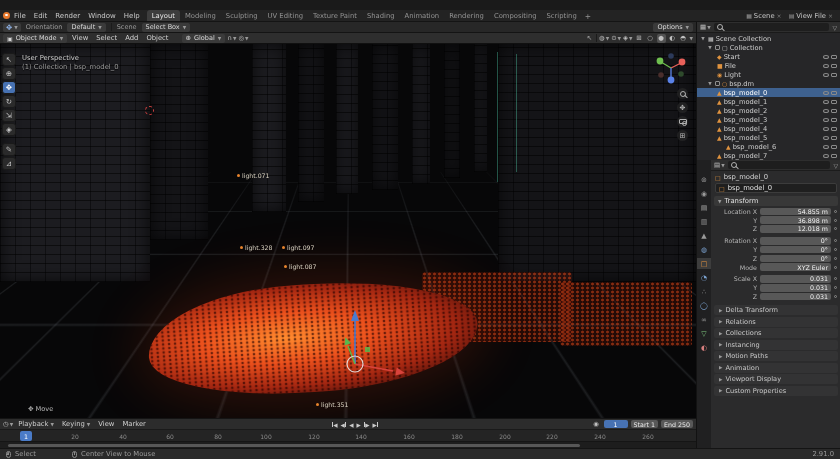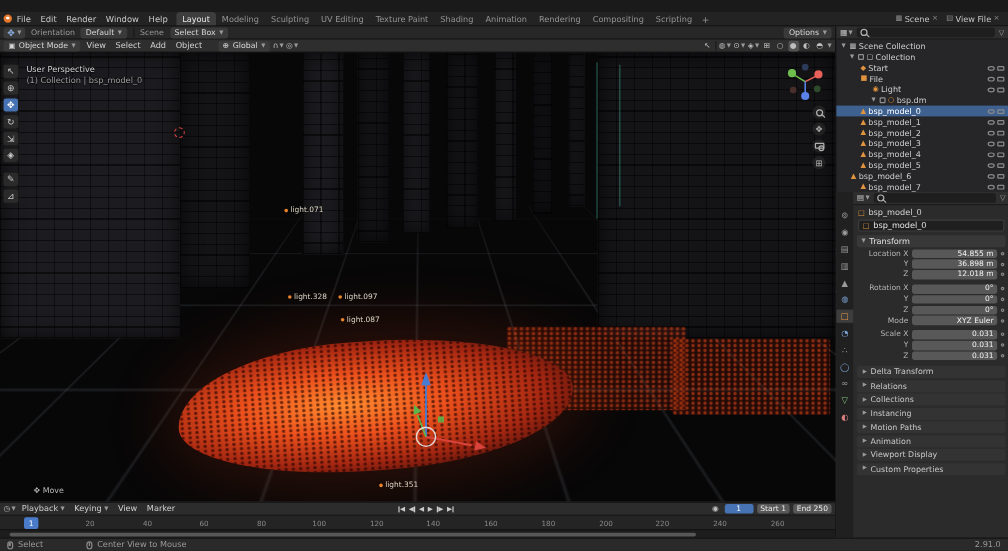--- a/index.html
+++ b/index.html
@@ -406,29 +406,29 @@
           </span>
       </div>
       <div class="trow" style="padding-left:20px">
         <span class="ticon obj">■</span>
           <span>File</span>
         <span class="oi">
             <span class="oi-eye"></span>
             <span class="oi-cam"></span>
           </span>
       </div>
-      <div class="trow" style="padding-left:30px">
+      <div class="trow" style="padding-left:20px">
         <span class="ticon obj">◉</span>
           <span>Light</span>
         <span class="oi">
             <span class="oi-eye"></span>
             <span class="oi-cam"></span>
           </span>
       </div>
-      <div class="trow" style="padding-left:28px">
+      <div class="trow" style="padding-left:10px">
         <span class="tw">▼</span>
           <span class="chk"></span>
           <span class="ticon obj">○</span>
           <span>bsp.dm</span>
       </div>
       <div class="trow selected" style="padding-left:20px">
         <span class="ticon obj">▲</span>
           <span>bsp_model_0</span>
         <span class="oi">
             <span class="oi-eye"></span>
@@ -468,21 +468,21 @@
           </span>
       </div>
       <div class="trow" style="padding-left:20px">
         <span class="ticon obj">▲</span>
           <span>bsp_model_5</span>
         <span class="oi">
             <span class="oi-eye"></span>
             <span class="oi-cam"></span>
           </span>
       </div>
-      <div class="trow" style="padding-left:12px">
+      <div class="trow" style="padding-left:29px">
         <span class="ticon obj">▲</span>
           <span>bsp_model_6</span>
         <span class="oi">
             <span class="oi-eye"></span>
             <span class="oi-cam"></span>
           </span>
       </div>
       <div class="trow" style="padding-left:20px">
         <span class="ticon obj">▲</span>
           <span>bsp_model_7</span>

